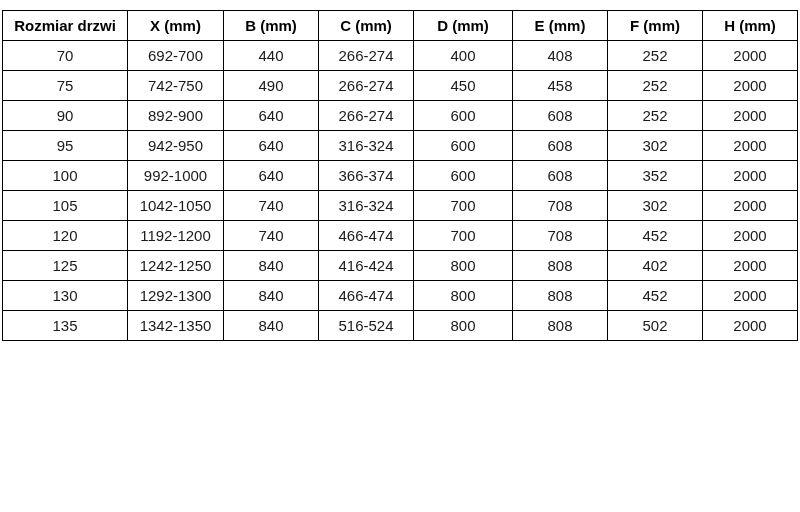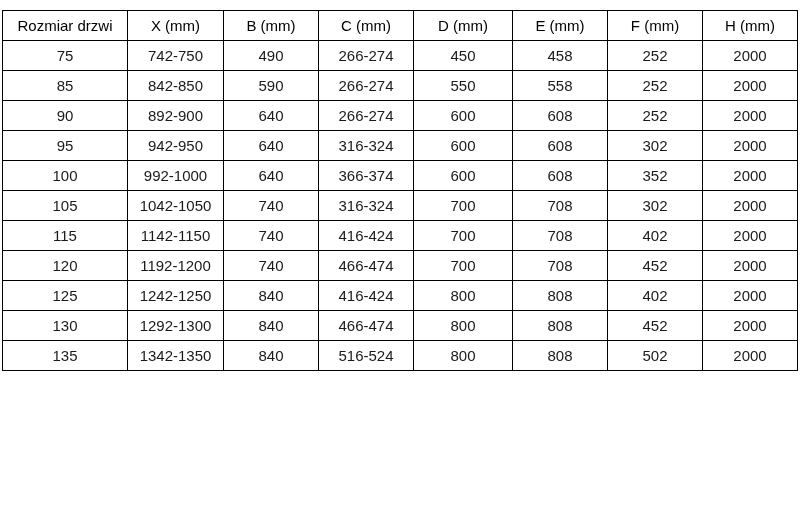--- a/index.html
+++ b/index.html
@@ -30,21 +30,21 @@
     text-align: center;
     vertical-align: middle;
     height: 29px;
     padding: 0 2px;
     font-size: 15px;
     color: #1a1a1a;
     overflow: hidden;
     white-space: nowrap;
   }
   table.spec-table th {
-    font-weight: normal;
+    font-weight: bold;
     color: #000000;
   }
   col.c0 { width: 125px; }
   col.c1 { width: 96px; }
   col.c2 { width: 95px; }
   col.c3 { width: 95px; }
   col.c4 { width: 99px; }
   col.c5 { width: 95px; }
   col.c6 { width: 95px; }
   col.c7 { width: 95px; }
@@ -71,36 +71,36 @@
         <th>B (mm)</th>
         <th>C (mm)</th>
         <th>D (mm)</th>
         <th>E (mm)</th>
         <th>F (mm)</th>
         <th>H (mm)</th>
       </tr>
     </thead>
     <tbody>
         <tr>
+          <td>70</td>
+          <td>692-700</td>
+          <td>440</td>
+          <td>266-274</td>
+          <td>400</td>
+          <td>408</td>
+          <td>252</td>
+          <td>2000</td>
+        </tr>
+        <tr>
           <td>75</td>
           <td>742-750</td>
           <td>490</td>
           <td>266-274</td>
           <td>450</td>
           <td>458</td>
-          <td>252</td>
-          <td>2000</td>
-        </tr>
-        <tr>
-          <td>85</td>
-          <td>842-850</td>
-          <td>590</td>
-          <td>266-274</td>
-          <td>550</td>
-          <td>558</td>
           <td>252</td>
           <td>2000</td>
         </tr>
         <tr>
           <td>90</td>
           <td>892-900</td>
           <td>640</td>
           <td>266-274</td>
           <td>600</td>
           <td>608</td>
@@ -128,30 +128,20 @@
           <td>2000</td>
         </tr>
         <tr>
           <td>105</td>
           <td>1042-1050</td>
           <td>740</td>
           <td>316-324</td>
           <td>700</td>
           <td>708</td>
           <td>302</td>
-          <td>2000</td>
-        </tr>
-        <tr>
-          <td>115</td>
-          <td>1142-1150</td>
-          <td>740</td>
-          <td>416-424</td>
-          <td>700</td>
-          <td>708</td>
-          <td>402</td>
           <td>2000</td>
         </tr>
         <tr>
           <td>120</td>
           <td>1192-1200</td>
           <td>740</td>
           <td>466-474</td>
           <td>700</td>
           <td>708</td>
           <td>452</td>

